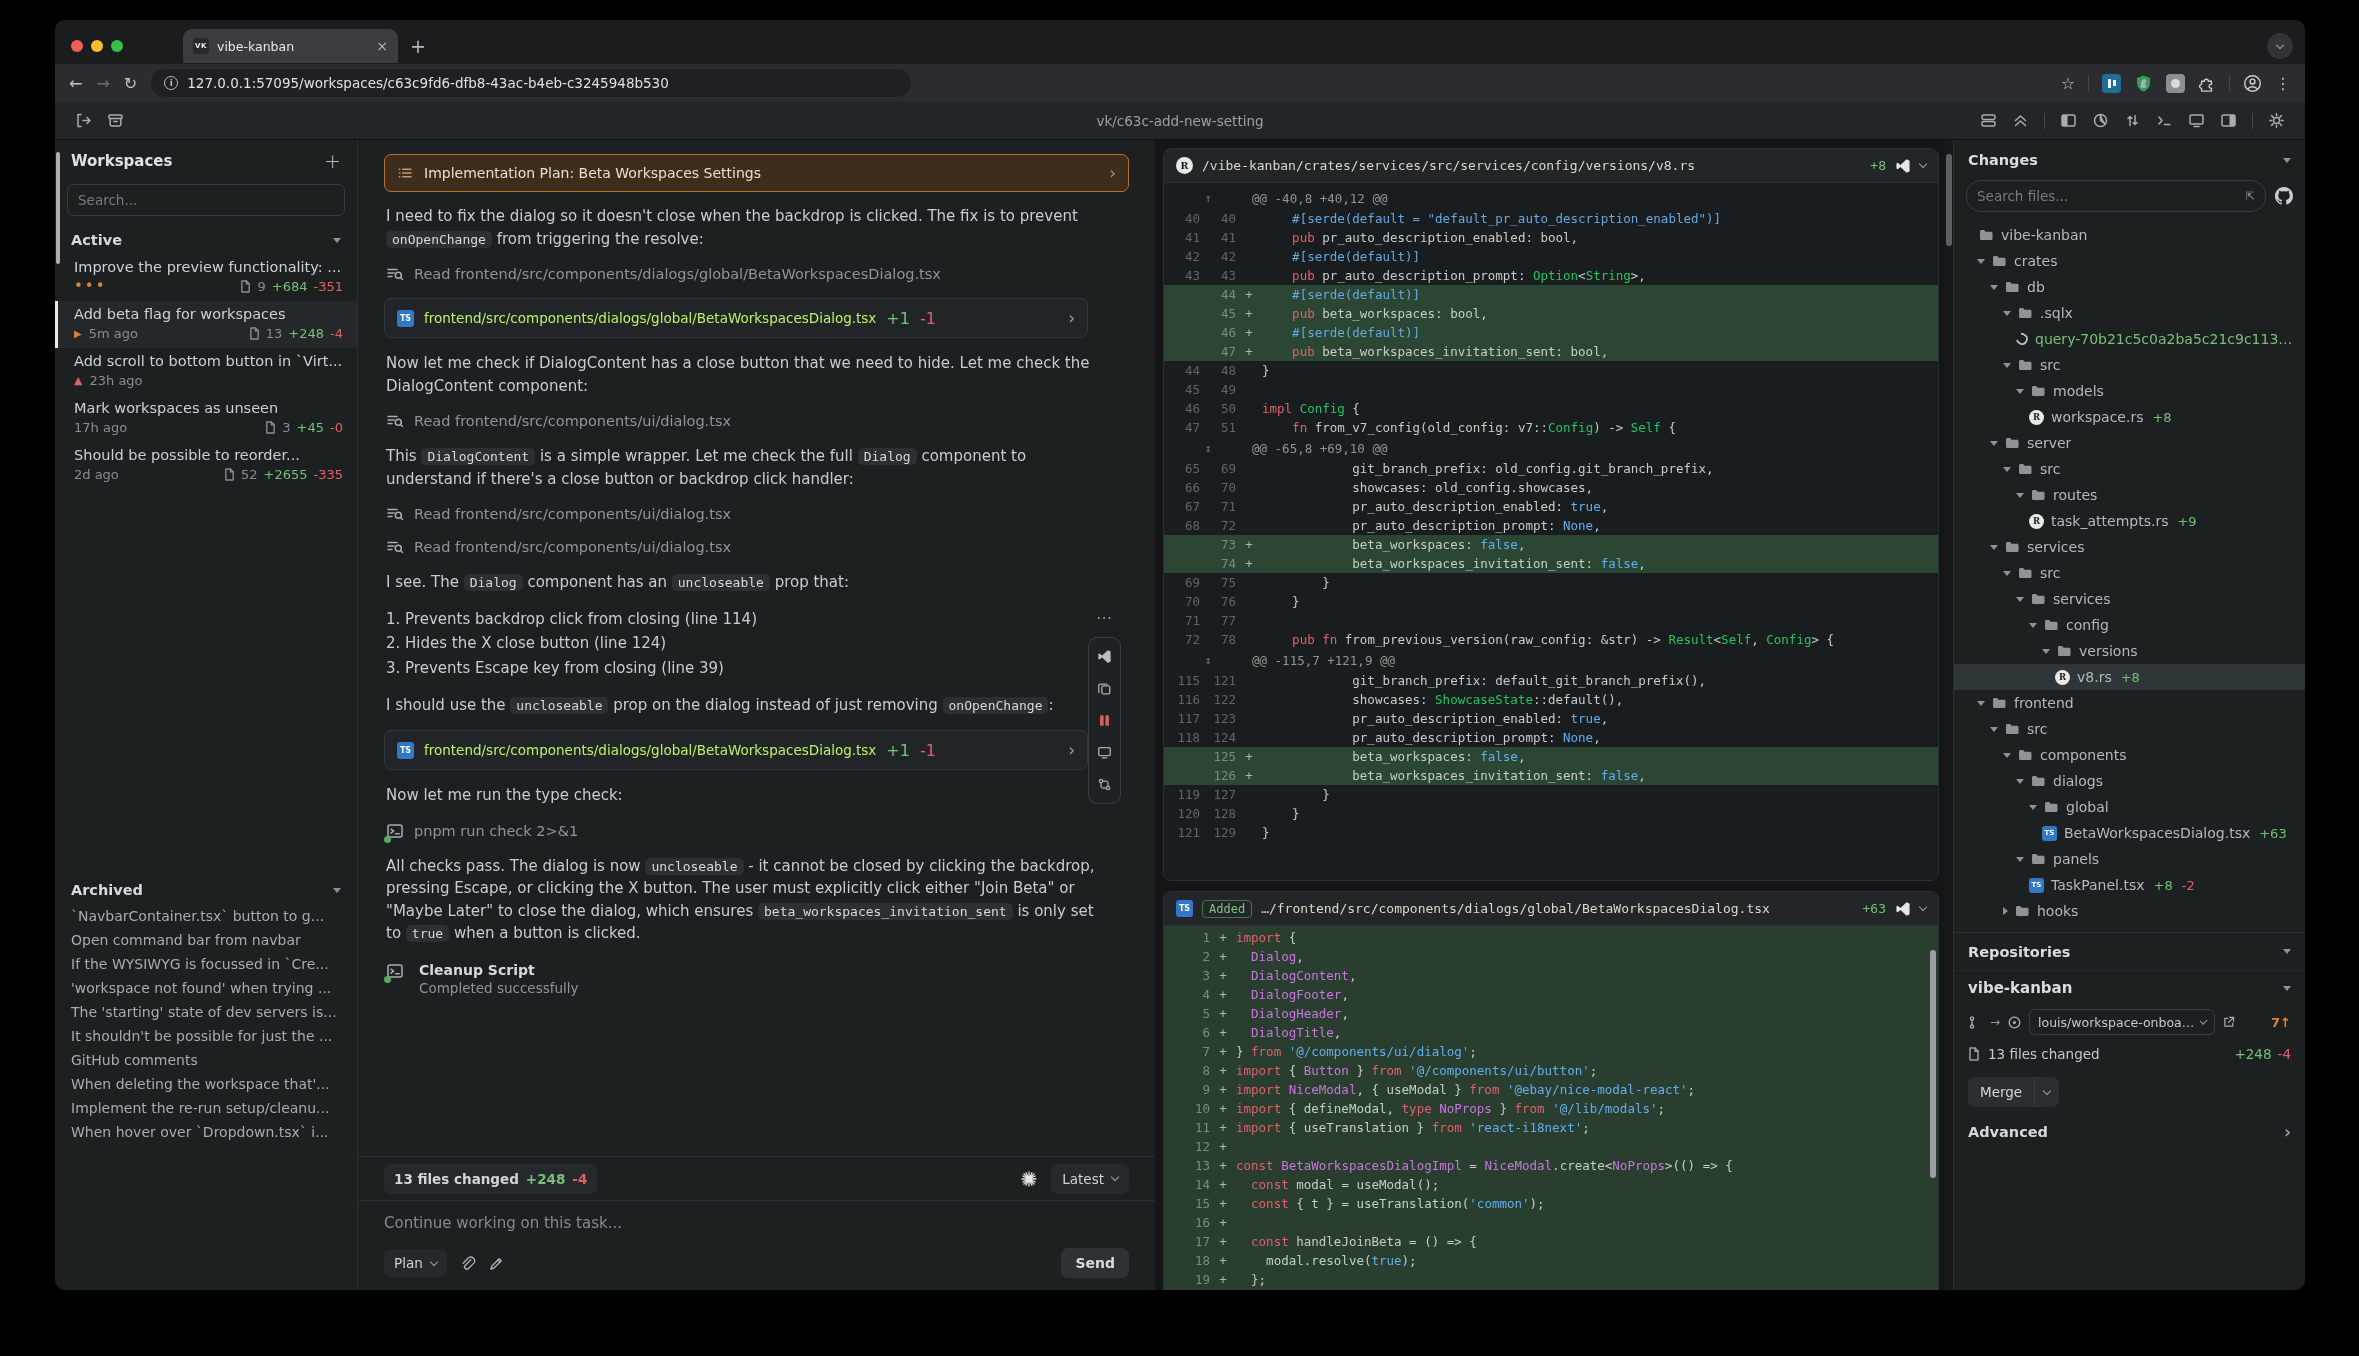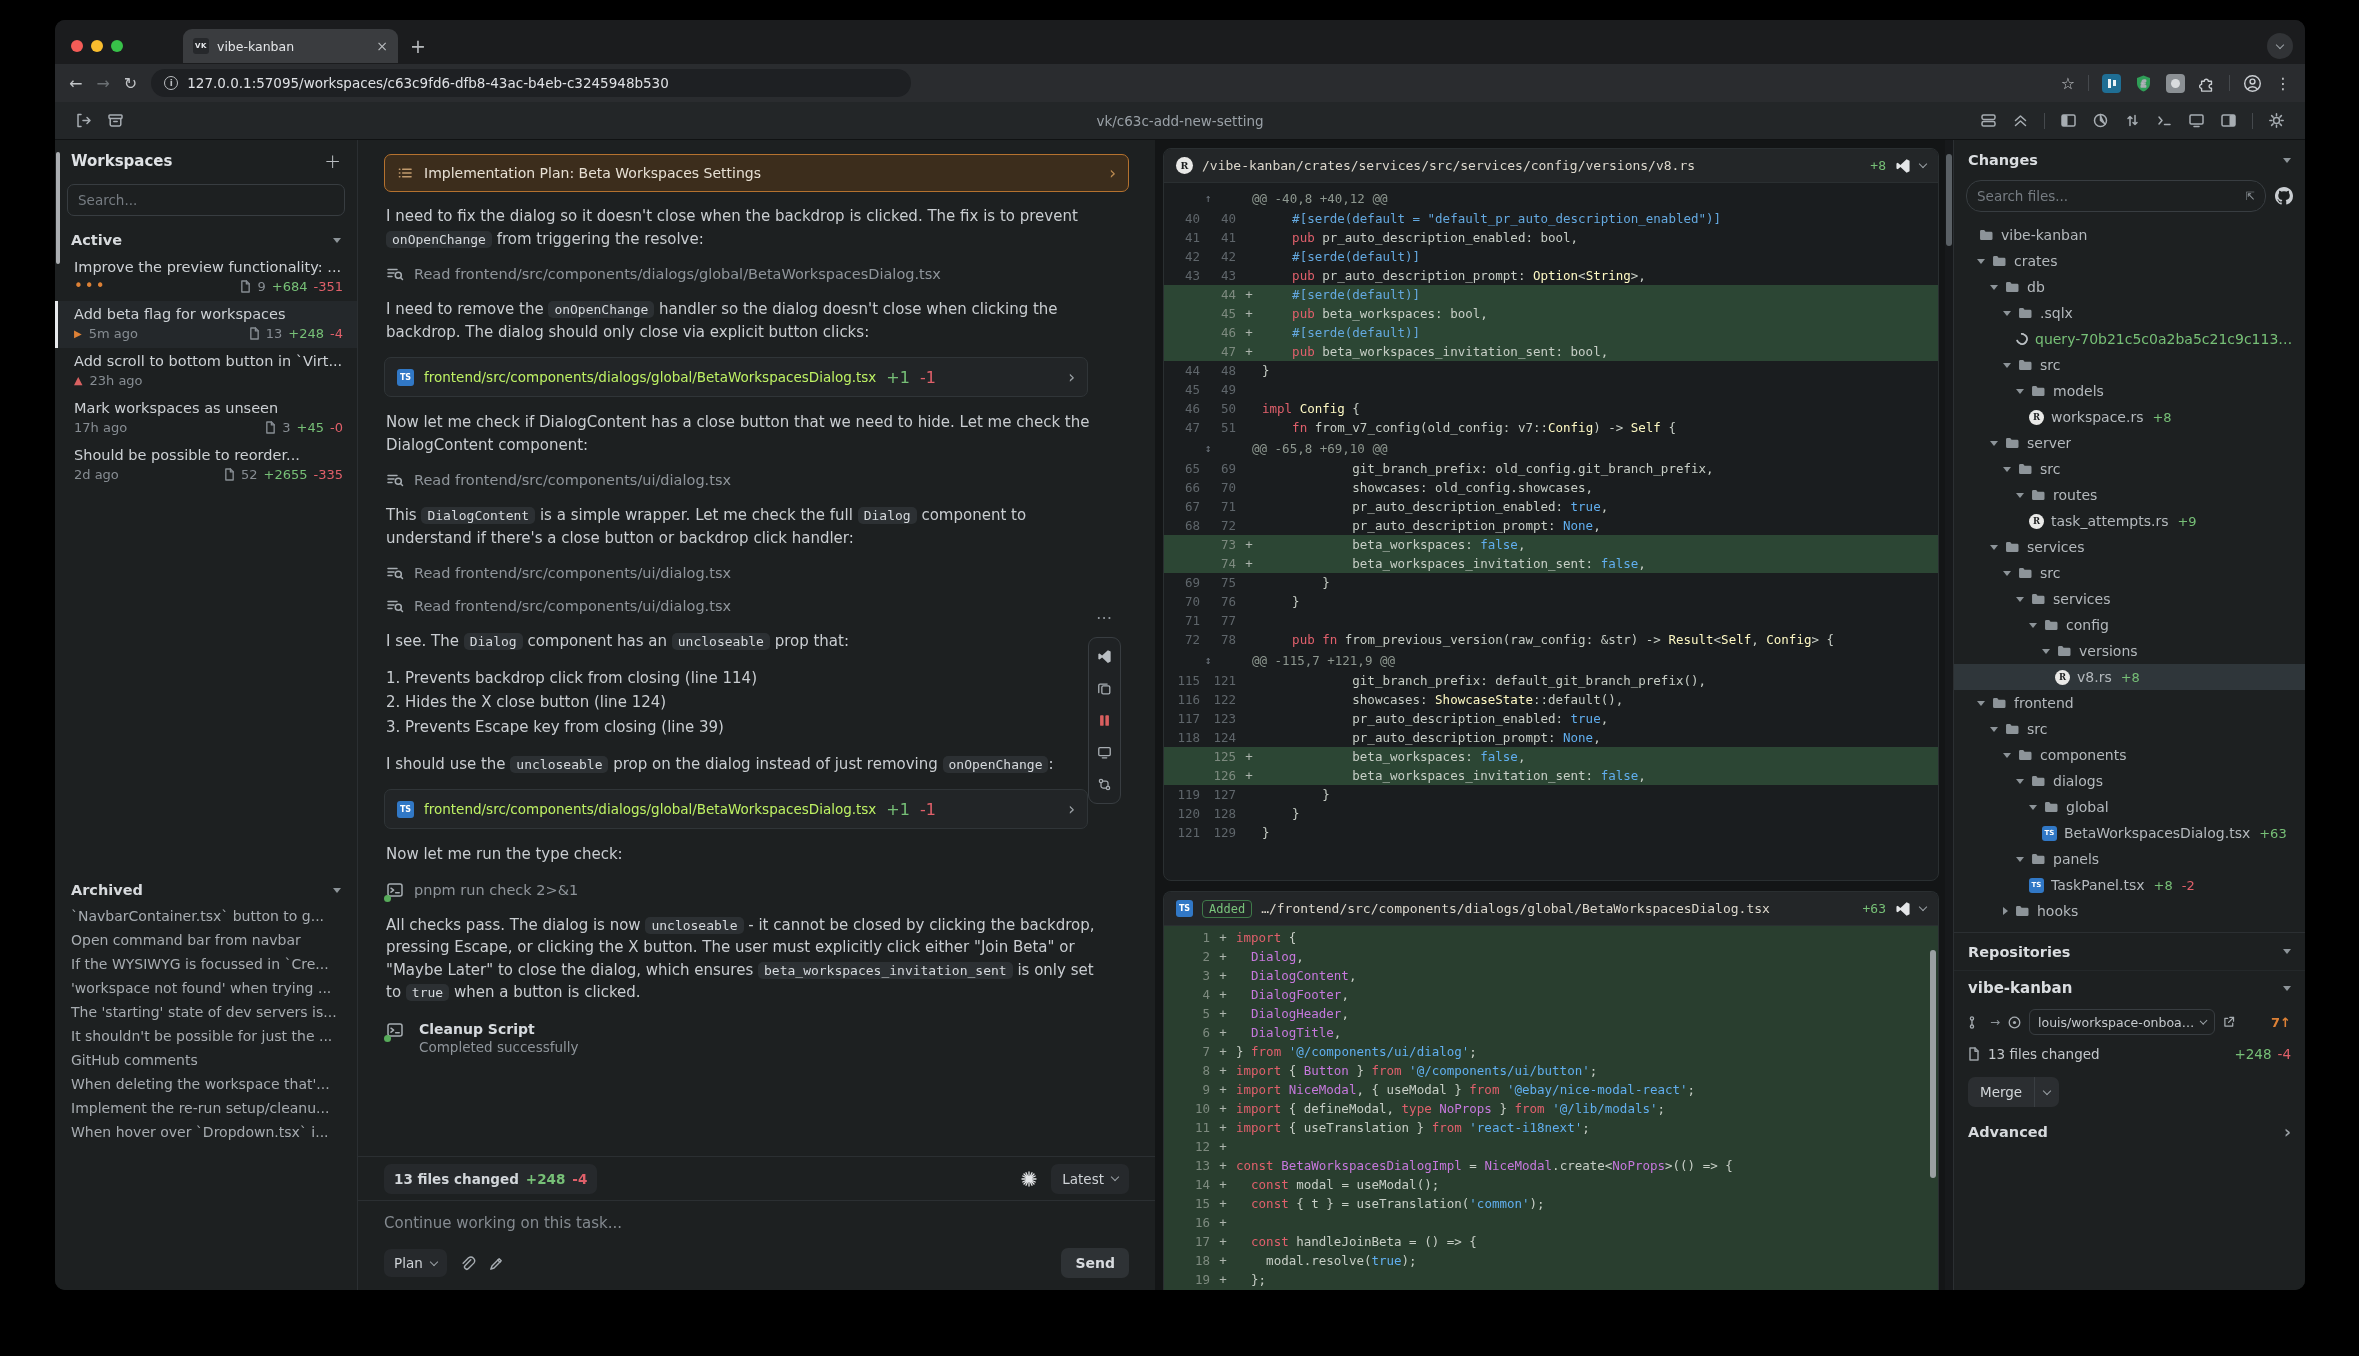--- a/index.html
+++ b/index.html
@@ -137,21 +137,21 @@
   .hunk{height:22px;display:flex;align-items:center;color:#8d978f}
   .hunk .gut{width:88px;display:flex;justify-content:center;color:#707880;font-size:11px}
   .dline{display:flex;height:19px;align-items:center}
   .dline.add{background:#2c4634}
   #dp2 .dline.add{background:transparent}
   .ln{width:36px;text-align:right;color:#5f666b;flex-shrink:0}
   .dline.add .ln{color:#7d8a7f}
   .sign{width:26px;text-align:center;color:#aeb6ae}
   .code{white-space:pre;color:#c7cec6;overflow:hidden}
   .tk-kw{color:#e0606c}.tk-b{color:#61afef}.tk-s{color:#61afef}.tk-at{color:#64a9e0}
-  .lang-rust .tk-t{color:#fef9c3}.lang-ts .tk-t{color:#c678dd}
+  .lang-rust .tk-t{color:#22c55e}.lang-ts .tk-t{color:#c678dd}
   .dthumb{position:absolute;right:2px;top:58px;width:6px;height:228px;background:#a6abaf;border-radius:3px;opacity:.9}
   .scrolltrack{width:8px;background:#17191b;position:relative}
   .strack-thumb{position:absolute;top:14px;left:1px;width:6px;height:92px;background:#5a6065;border-radius:3px}
   
   .rightcol{width:352px;background:#1d2021;border-left:1px solid #2b2f32;display:flex;flex-direction:column}
   .rc-head{height:40px;padding:0 14px;display:flex;align-items:center;justify-content:space-between}
   .rc-head span{font-size:14.5px;font-weight:600;color:#dadde0}
   .rc-search-row{display:flex;align-items:center;gap:9px;margin:0 12px 8px}
   .rc-search{flex:1;height:32px;border:1px solid #383d41;border-radius:15px;display:flex;align-items:center;
     padding:0 10px;color:#767c82;font-size:13.5px}
@@ -423,21 +423,20 @@
             </div>
             <div class="cp">I need to fix the dialog so it doesn't close when the backdrop is clicked. The fix is to prevent <code class="chip">onOpenChange</code> from triggering the resolve:</div>
             <div class="toolrow">
               <svg class="ic" width="18" height="18" viewBox="0 0 18 18">
                 <path d="M2 4.5h9M2 8h6M2 11.5h4"></path>
                 <circle cx="12.3" cy="10.3" r="3"></circle>
                 <path d="M14.5 12.5l2 2"></path>
               </svg>
               <span>Read frontend/src/components/dialogs/global/BetaWorkspacesDialog.tsx</span>
             </div>
-            <div class="cp">I need to remove the <code class="chip">onOpenChange</code> handler so the dialog doesn't close when clicking the backdrop. The dialog should only close via explicit button clicks:</div>
             <div class="filecard">
               <span class="tsb">TS</span>
               <span class="fpath">frontend/src/components/dialogs/global/BetaWorkspacesDialog.tsx</span>
               <span class="green">+1</span>
               <span class="red">-1</span>
               <span class="fstats"></span>
               <span class="chevr">›</span>
             </div>
             <div class="cp">Now let me check if DialogContent has a close button that we need to hide. Let me check the DialogContent component:</div>
             <div class="toolrow">

